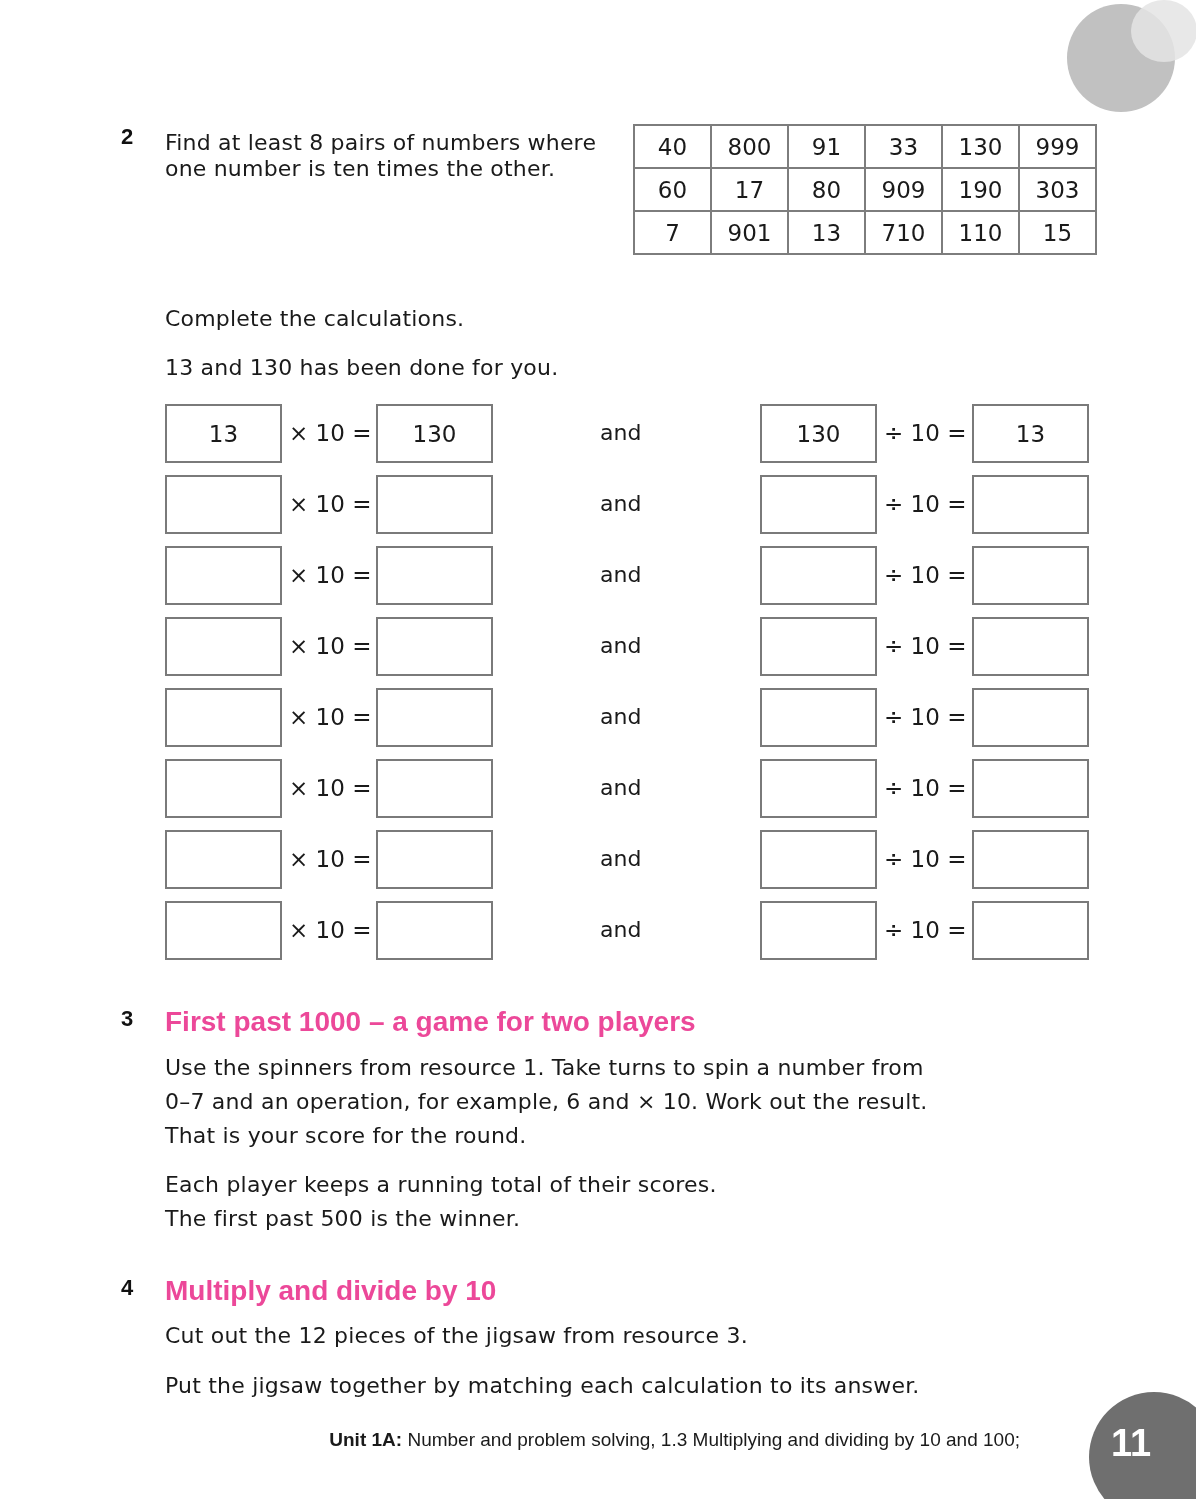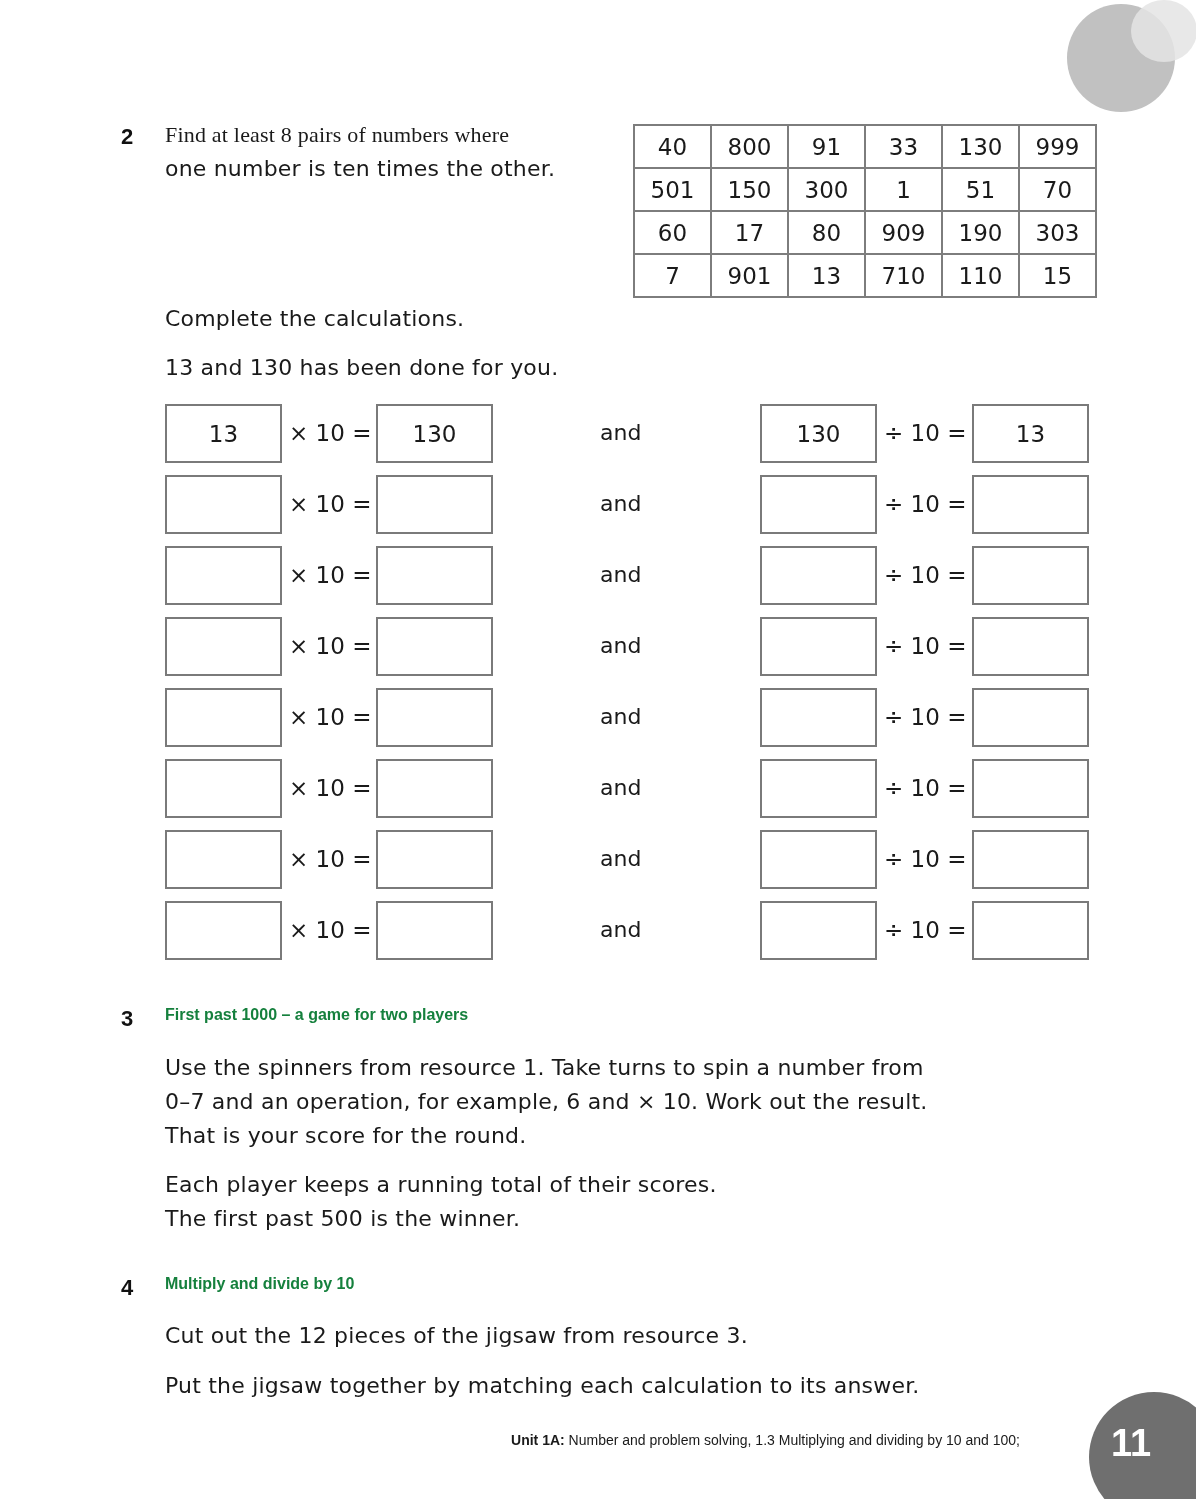--- a/index.html
+++ b/index.html
@@ -7,71 +7,63 @@
          font-family:"DejaVu Sans", sans-serif; color:#1a1a1a; }
   .circle-big { position:absolute; left:1067px; top:4px; width:108px; height:108px;
                 border-radius:50%; background:#c1c1c1; }
   .circle-small { position:absolute; left:1131px; top:0px; width:66px; height:62px;
                   border-radius:50%; background:rgba(228,228,228,0.85); }
   .qnum { position:absolute; font-family:"Liberation Sans", sans-serif; font-weight:bold;
           font-size:22px; color:#111; }
   .txt { position:absolute; font-family:"DejaVu Sans", sans-serif; font-size:22px;
          line-height:34px; color:#1a1a1a; letter-spacing:0.2px; }
   .heading { position:absolute; font-family:"Liberation Sans", sans-serif; font-weight:bold;
-             font-size:16px; color:#15803d; }
+             font-size:28px; color:#ec4899; }
   table.grid { position:absolute; left:633px; top:124px; border-collapse:collapse; }
   table.grid td { width:75px; height:41px; border:2px solid #7d7d7d; text-align:center;
                   font-family:"DejaVu Sans", sans-serif; font-size:23px; color:#1a1a1a;
                   padding:0; }
   .row { position:absolute; left:165px; height:58px; width:925px; }
   .box { position:absolute; top:0; width:113px; height:55px; border:2px solid #7a7a7a;
          display:flex; align-items:center; justify-content:center;
          font-family:"DejaVu Sans", sans-serif; font-size:23px; color:#1a1a1a;
          box-sizing:content-box; }
   .op { position:absolute; top:0; height:58px; line-height:58px;
         font-family:"DejaVu Sans", sans-serif; font-size:23px; color:#1a1a1a; }
   .and { position:absolute; left:435px; top:0; height:58px; line-height:58px;
          font-size:22px; color:#1a1a1a; }
   .footer { position:absolute; right:176px; top:1432px; text-align:right;
-            font-family:"Liberation Sans", sans-serif; font-size:14px; line-height:16px; color:#1a1a1a; }
+            font-family:"Liberation Sans", sans-serif; font-size:19px; line-height:16px; color:#1a1a1a; }
   .footer b { font-weight:bold; }
   .pagenum { position:absolute; left:1089px; top:1392px; width:130px; height:130px;
              border-radius:50%; background:#6f6f6f; }
   .pagenum span { position:absolute; left:22px; top:30px; font-family:"Liberation Sans", sans-serif;
                   font-weight:bold; font-size:38px; color:#ffffff; }
 </style>
 </head>
 <body>
 
 <div class="circle-big"></div>
 <div class="circle-small"></div>
 
 <div class="qnum" style="left:121px; top:124px;">2</div>
-<div class="txt" style="left:165px; top:118px;font-family:Liberation Serif, serif;">Find at least 8 pairs of numbers where</div>
+<div class="txt" style="left:165px; top:126px;">Find at least 8 pairs of numbers where</div>
 <div class="txt" style="left:165px; top:152px;">one number is ten times the other.</div>
 <div class="txt" style="left:165px; top:302px;">Complete the calculations.</div>
 <div class="txt" style="left:165px; top:351px;">13 and 130 has been done for you.</div>
 
 <table class="grid">
   <tbody id="grid-body">
       <tr>
         <td>40</td>
         <td>800</td>
         <td>91</td>
         <td>33</td>
         <td>130</td>
         <td>999</td>
-      </tr>
-      <tr>
-        <td>501</td>
-        <td>150</td>
-        <td>300</td>
-        <td>1</td>
-        <td>51</td>
-        <td>70</td>
       </tr>
       <tr>
         <td>60</td>
         <td>17</td>
         <td>80</td>
         <td>909</td>
         <td>190</td>
         <td>303</td>
       </tr>
       <tr>

